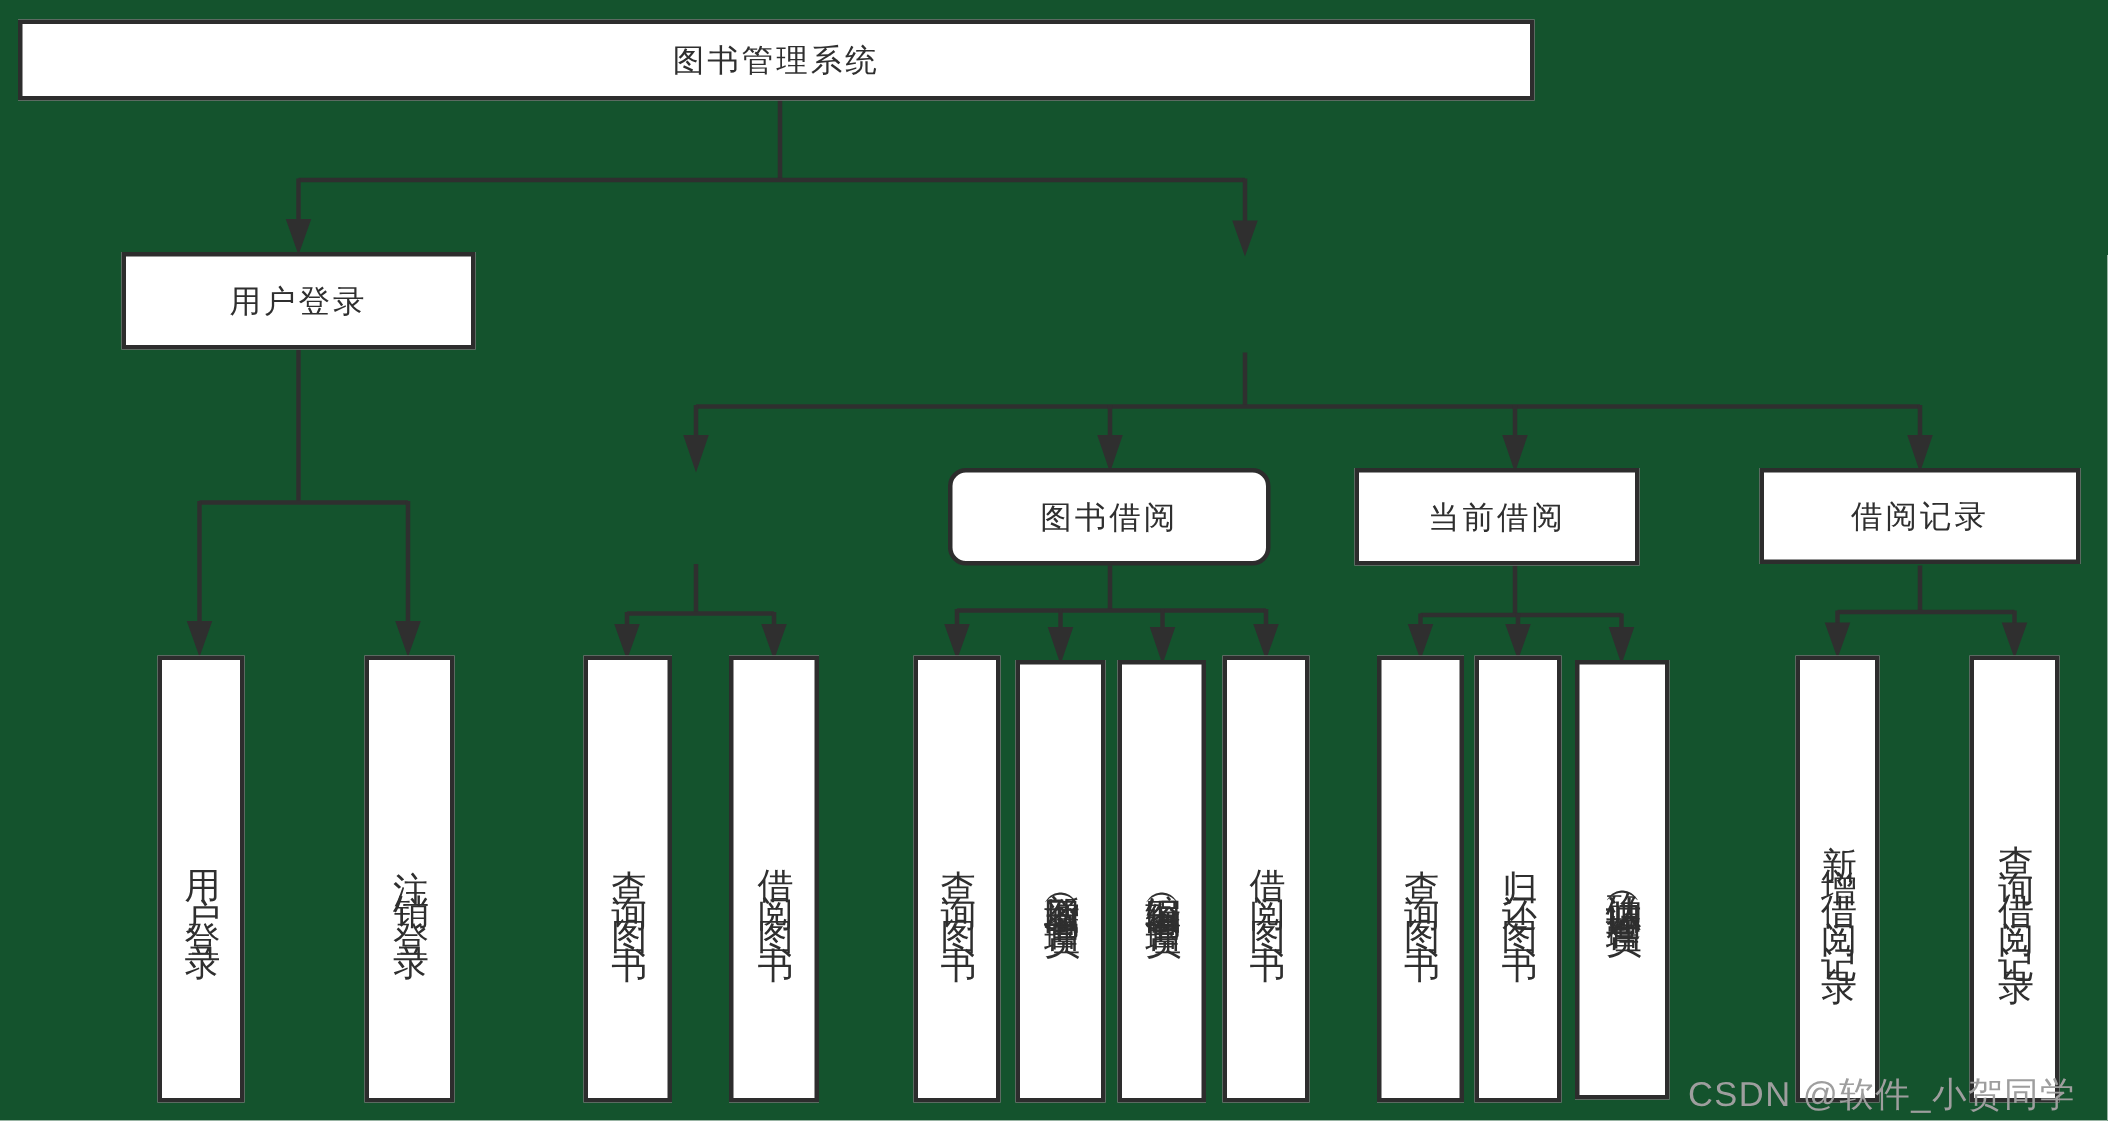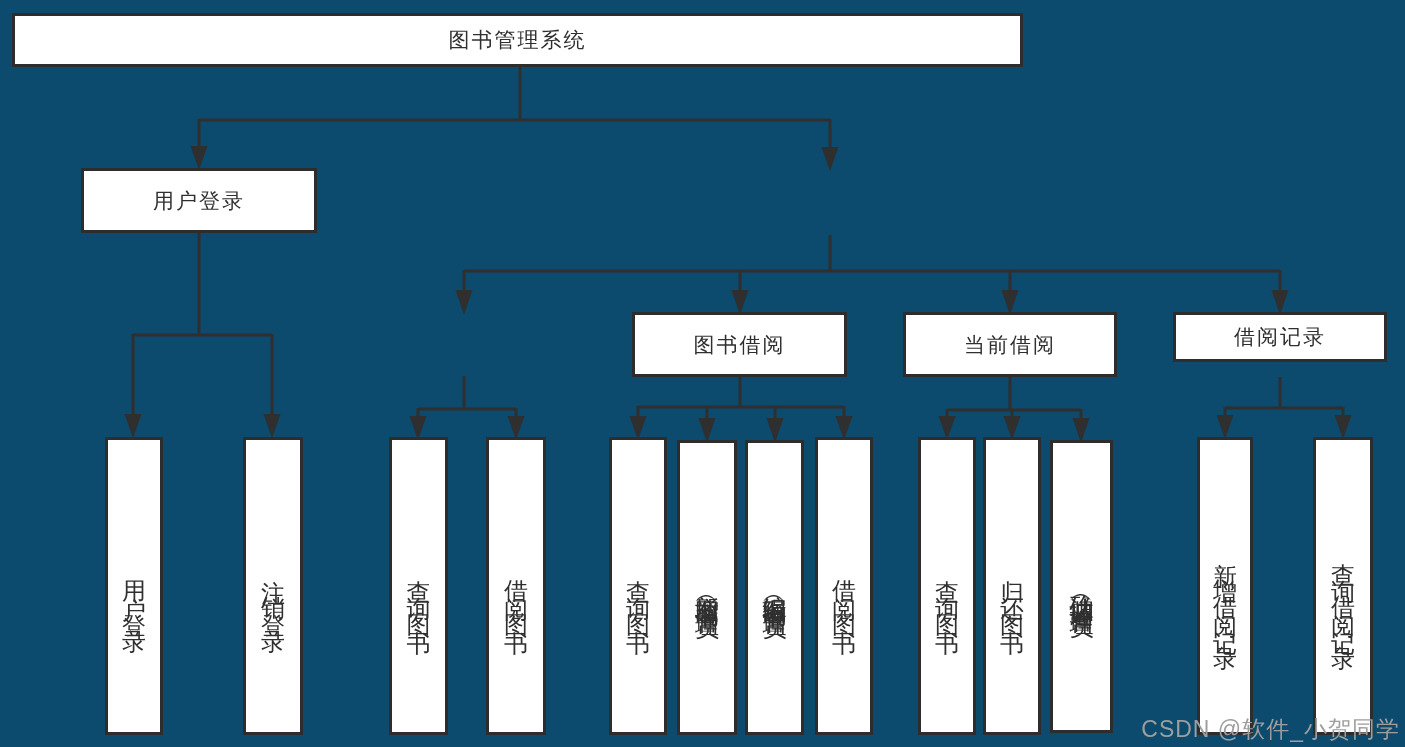--- a/index.html
+++ b/index.html
@@ -7,21 +7,21 @@
     padding: 0;
     background: #ffffff;
   }
   body {
     font-family: "Liberation Sans", "DejaVu Sans", sans-serif;
   }
   .canvas {
     position: relative;
     width: 1405px;
     height: 747px;
-    background: #0c4a6e;
+    background: #14532d;
     overflow: hidden;
   }
   .connectors {
     position: absolute;
     left: 0;
     top: 0;
     width: 1405px;
     height: 747px;
     pointer-events: none;
   }
@@ -40,23 +40,23 @@
     font-size: 21px;
     letter-spacing: 2px;
     white-space: nowrap;
   }
   .node--root {
     left: 12px;  top: 13px;  width: 1011px; height: 54px;
   }
   .node--l2a { left: 81px;  top: 168px; width: 236px; height: 65px; }
   .node--l2b { left: 713px; top: 169px; width: 234px; height: 66px; }
   .node--l3a { left: 362px; top: 313px; width: 204px; height: 63px; }
-  .node--l3b { left: 632px; top: 312px; width: 215px; height: 65px; }
-  .node--l3c { left: 903px; top: 312px; width: 214px; height: 65px; }
-  .node--l3d { left: 1173px; top: 312px; width: 214px; height: 50px; }
+  .node--l3b { left: 632px; top: 312px; width: 215px; height: 65px; border-radius: 12px; }
+  .node--l3c { left: 903px; top: 312px; width: 190px; height: 65px; }
+  .node--l3d { left: 1173px; top: 312px; width: 214px; height: 64px; }
 
   .leaf {
     position: absolute;
     box-sizing: border-box;
     border: 3px solid #2d2d2d;
     background: #ffffff;
     display: flex;
     align-items: center;
     justify-content: center;
     color: #2f2f2f;
@@ -82,21 +82,21 @@
   .leaf--7  { left: 745px;  width: 59px; top: 440px; height: 295px; }
   .leaf--8  { left: 815px;  width: 58px; }
   .leaf--9  { left: 918px;  width: 58px; }
   .leaf--10 { left: 983px;  width: 58px; }
   .leaf--11 { left: 1050px; width: 63px; top: 440px; height: 293px; }
   .leaf--12 { left: 1197px; width: 56px; }
   .leaf--13 { left: 1313px; width: 60px; }
 
   .watermark {
     position: absolute;
-    right: 5px;
+    right: 21px;
     top: 714px;
     font-size: 23px;
     letter-spacing: 1px;
     color: #9e9e9e;
     z-index: 3;
     white-space: nowrap;
   }
 </style>
 </head>
 <body>

